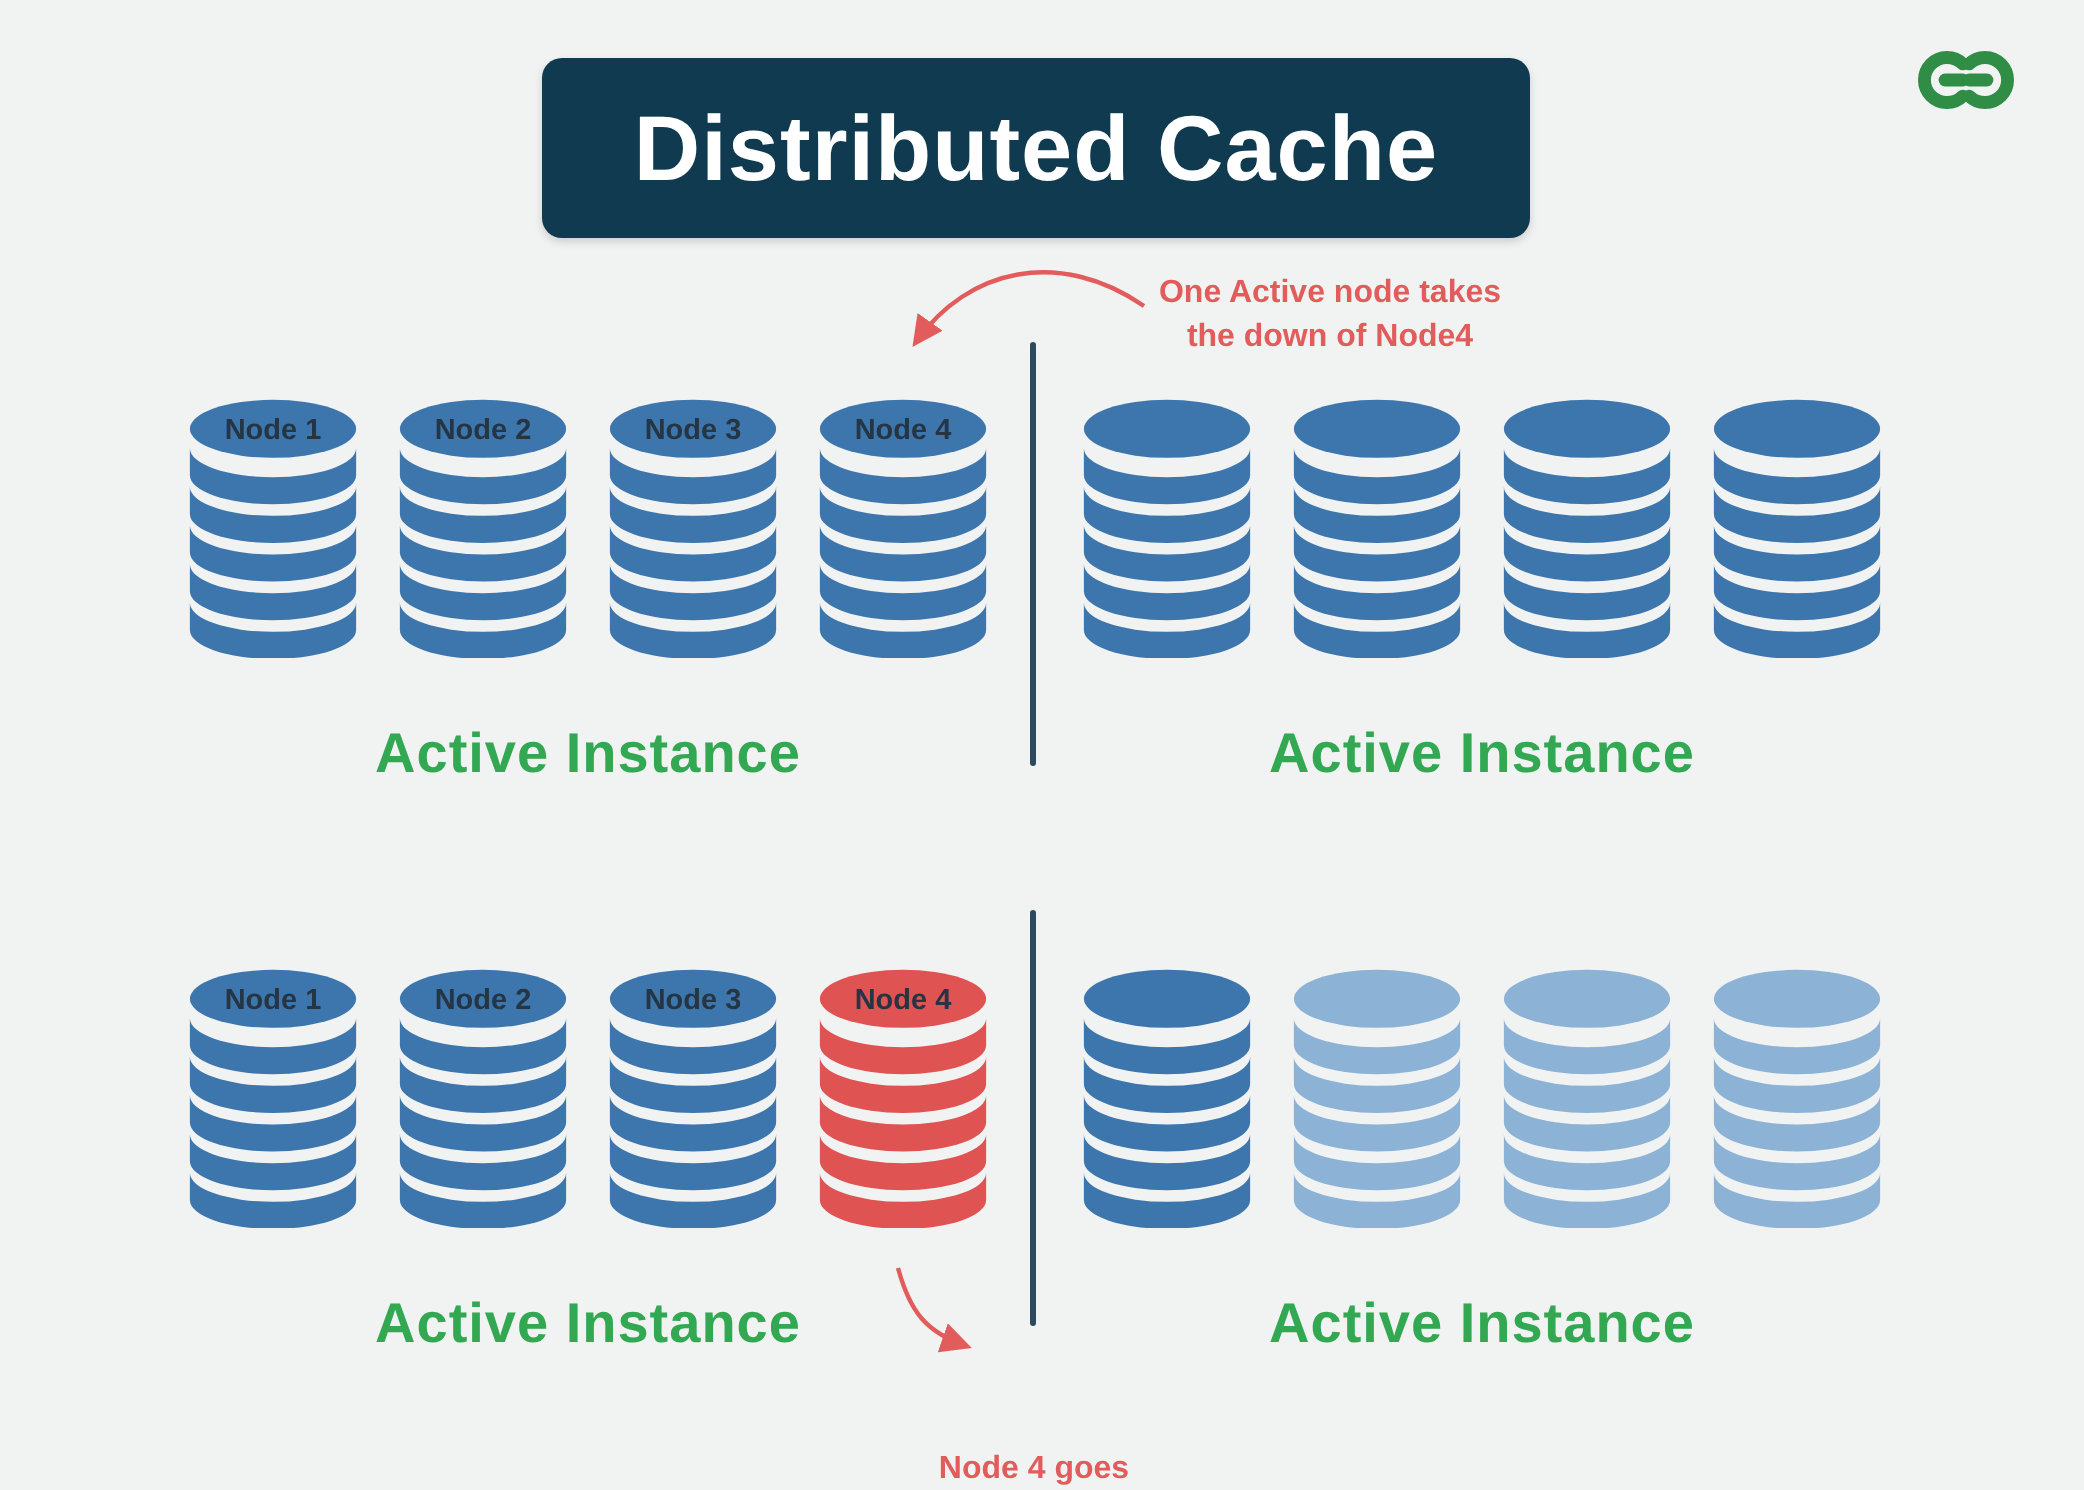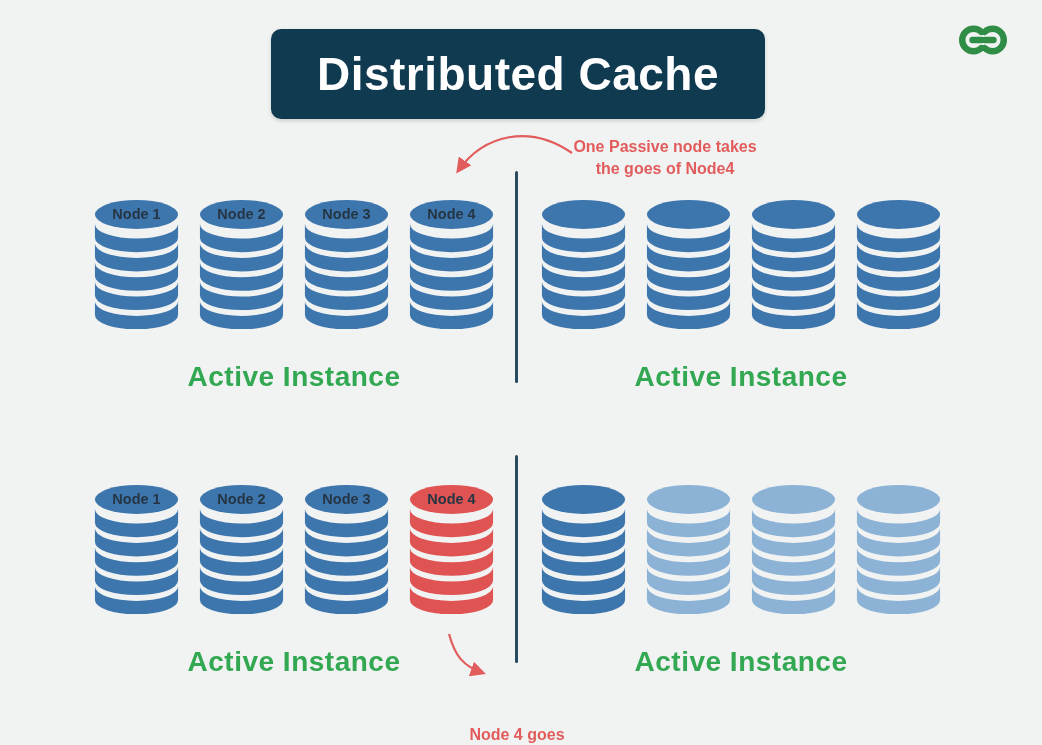--- a/index.html
+++ b/index.html
@@ -262,22 +262,22 @@
             <path d="M2 87 a43 15 0 0 0 86 0 v14 a43 15 0 0 1 -86 0 z" fill="#8cb3d6"></path>
             <path d="M2 107 a43 15 0 0 0 86 0 v14 a43 15 0 0 1 -86 0 z" fill="#8cb3d6"></path>
             <ellipse cx="45" cy="17" rx="43" ry="15" fill="#8cb3d6"></ellipse>
           </svg>
         </div>
       </div>
     <div class="quad-label">Active Instance</div>
   </div>
 
   <div class="annotation top">
-    <div>One Passive node takes</div>
-    <div>the goes of Node4</div>
+    <div>One Active node takes</div>
+    <div>the down of Node4</div>
   </div>
 
   <div class="annotation bottom">
     <div>Node 4 goes</div>
     <div>takes</div>
   </div>
 
   <svg class="overlay" viewBox="0 0 1042 745">
     <defs>
       <marker id="arrowhead" viewBox="0 0 10 10" refX="8" refY="5" markerWidth="7" markerHeight="7" orient="auto-start-reverse">

